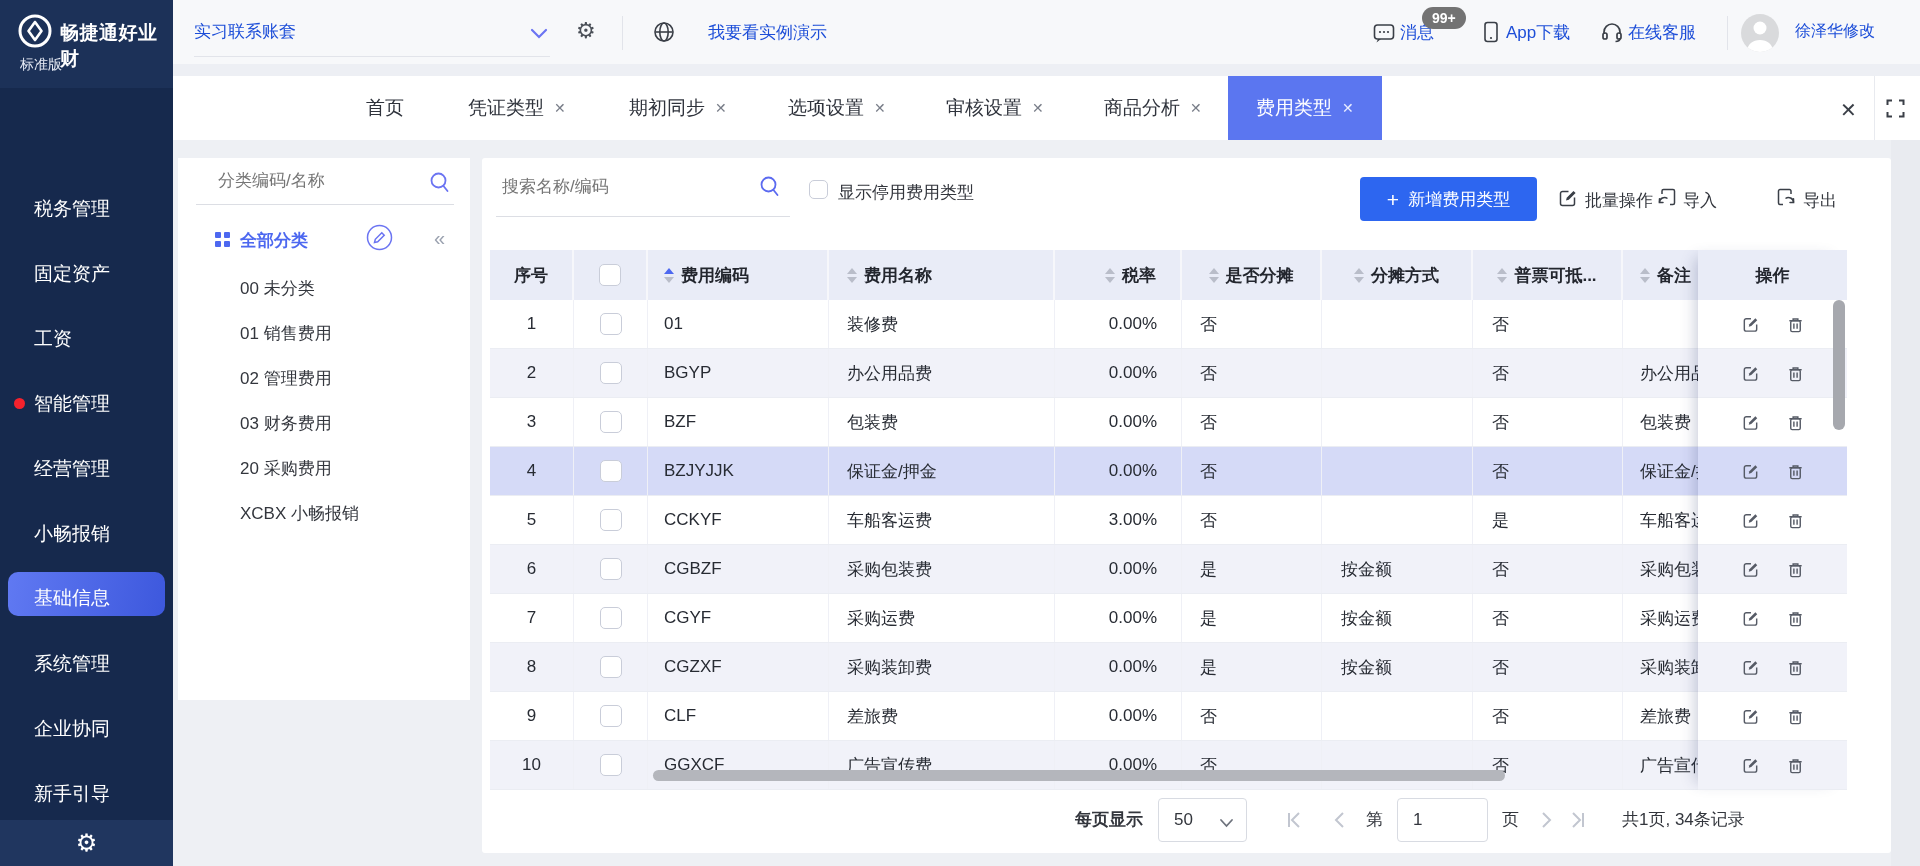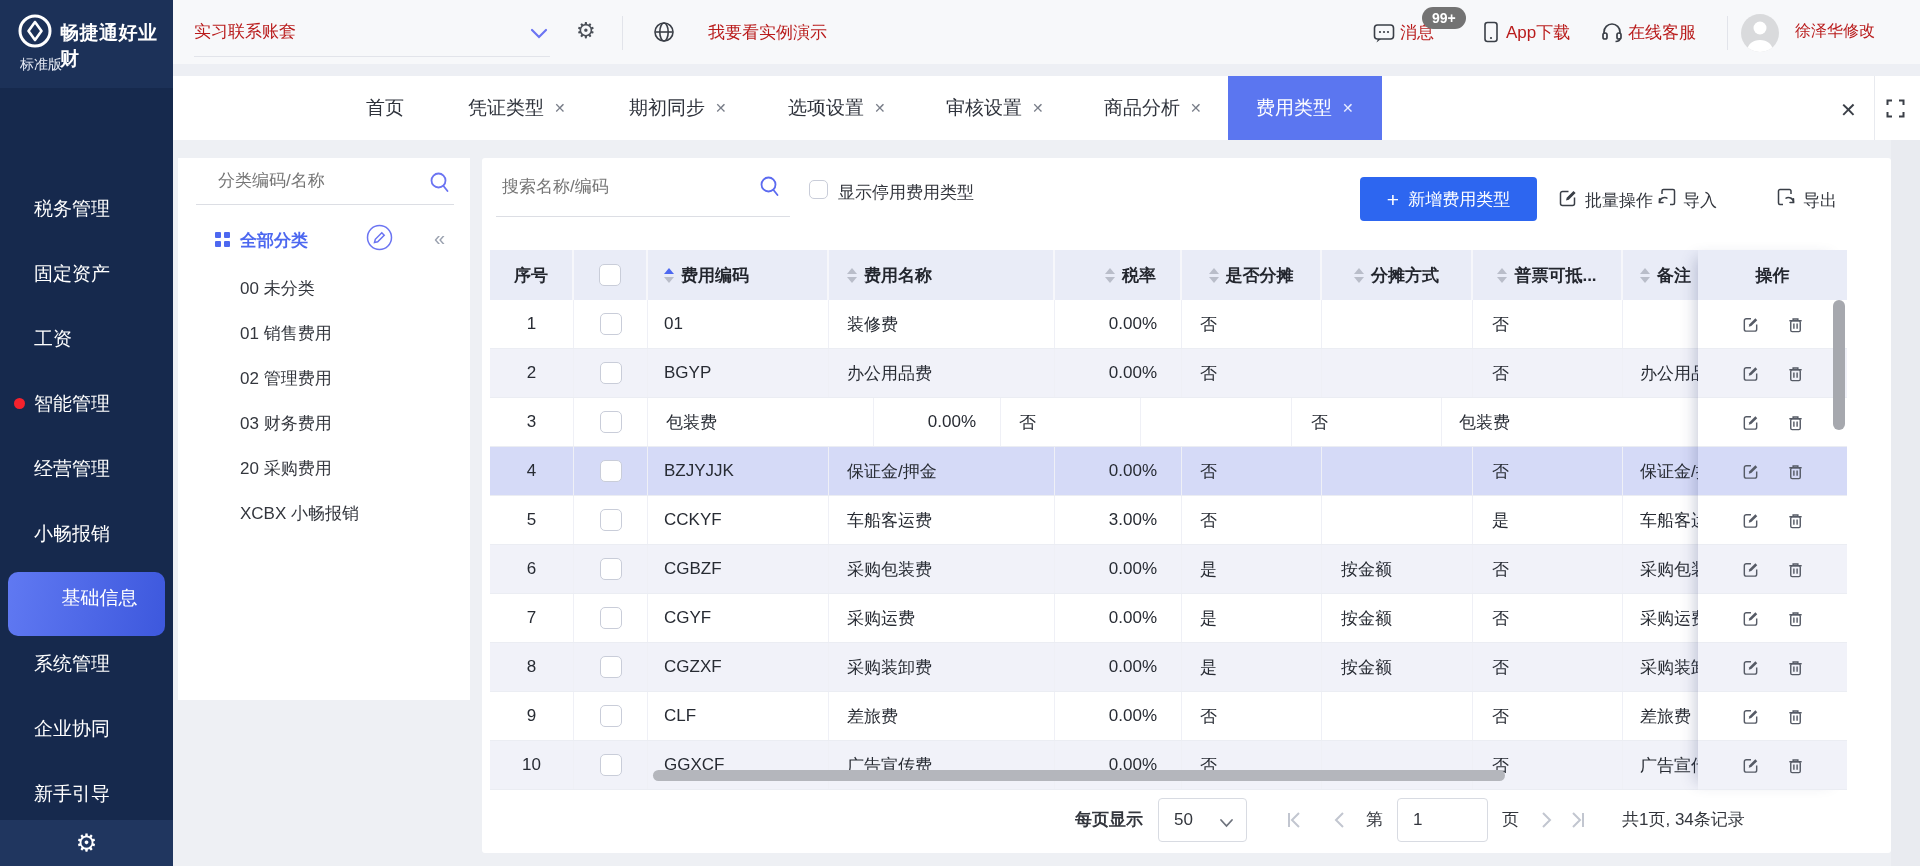--- a/index.html
+++ b/index.html
@@ -5,30 +5,30 @@
   html,body{margin:0;padding:0;background:#eef0f4;font-family:"Liberation Sans","DejaVu Sans",sans-serif;}
   #stage{position:relative;width:1920px;height:866px;overflow:hidden;background:#eef0f4;}
   .abs{position:absolute;}
 
   
   #topbar{position:absolute;left:0;top:0;width:1920px;height:64px;background:#f7f8fa;}
   #topband{position:absolute;left:0;top:64px;width:1920px;height:12px;background:#edeff4;}
   #logo-block{position:absolute;left:0;top:0;width:173px;height:88px;background:#1c3158;z-index:5;}
   .brand-name{position:absolute;left:60px;top:20px;color:#fff;font-size:19px;font-weight:bold;letter-spacing:.5px;}
   .brand-edition{position:absolute;left:20px;top:56px;color:#e8ecf6;font-size:14px;}
-  .tb-text{font-size:17px;color:#b91c1c;}
+  .tb-text{font-size:17px;color:#1d4ed8;}
   #account-underline{position:absolute;left:194px;top:56px;width:356px;height:1px;background:#e2e4ea;}
   .vdiv{position:absolute;top:16px;height:34px;width:1px;background:#e2e4ea;}
   .badge{position:absolute;left:1422px;top:7px;background:#737373;color:#fff;font-size:14px;font-weight:bold;border-radius:13px;padding:3px 10px;}
   .avatar{position:absolute;left:1741px;top:14px;width:38px;height:38px;border-radius:50%;background:#d9dadc;overflow:hidden;}
 
   
   #sidebar{position:absolute;left:0;top:88px;width:173px;height:778px;background:#16294d;}
   .nav-item{position:absolute;left:0;width:173px;height:26px;line-height:26px;padding-left:34px;box-sizing:border-box;color:#fff;font-size:19px;cursor:pointer;white-space:nowrap;}
-  .nav-item.active{left:8px;width:157px;height:64px;line-height:52px;border-radius:10px;background:linear-gradient(100deg,#6079f2,#3d58dd);padding-left:26px;text-align:center;}
+  .nav-item.active{left:8px;width:157px;height:44px;line-height:52px;border-radius:10px;background:linear-gradient(100deg,#6079f2,#3d58dd);padding-left:26px;}
   .nav-dot{position:absolute;left:14px;top:7px;width:11px;height:11px;border-radius:50%;background:#f5222d;}
   #side-footer{position:absolute;left:0;top:820px;width:173px;height:46px;background:#20365f;color:#fff;text-align:center;font-size:24px;line-height:46px;}
 
   
   #tabstrip{position:absolute;left:173px;top:76px;width:1747px;height:64px;background:#fff;}
   .tab{position:absolute;top:0;height:64px;display:flex;align-items:center;gap:10px;font-size:19px;color:#2f333c;cursor:pointer;white-space:nowrap;}
   .tab.active{background:#5b76f0;color:#fff;padding:0 28px;}
   .tab-x{font-size:14px;color:#787d88;}
   .tab.active .tab-x{color:#e9edff;}
   #tabbar-right-div{position:absolute;left:1701px;top:0;height:64px;width:1px;background:#e8eaef;}
@@ -375,20 +375,21 @@
             <div class="td" style="width: 140px; padding-left: 18px;">否</div>
             <div class="td" style="width: 151px; padding-left: 19px;"></div>
             <div class="td" style="width: 150px; padding-left: 19px;">否</div>
             <div class="td" style="width: 224px; padding-left: 17px;">办公用品费</div>
           </div>
           <div class="trow">
             <div class="td" style="width: 84px; justify-content: center;">3</div>
             <div class="td" style="width: 74px; justify-content: center;">
               <span class="cbx" style="width: 22px; height: 22px;"></span>
             </div>
+            <div class="td" style="width: 181px; padding-left: 16px;">BZF</div>
             <div class="td" style="width: 226px; padding-left: 18px;">包装费</div>
             <div class="td" style="width: 127px; justify-content: flex-end; padding-right: 24px;">0.00%</div>
             <div class="td" style="width: 140px; padding-left: 18px;">否</div>
             <div class="td" style="width: 151px; padding-left: 19px;"></div>
             <div class="td" style="width: 150px; padding-left: 19px;">否</div>
             <div class="td" style="width: 224px; padding-left: 17px;">包装费</div>
           </div>
           <div class="trow selected">
             <div class="td" style="width: 84px; justify-content: center;">4</div>
             <div class="td" style="width: 74px; justify-content: center;">

